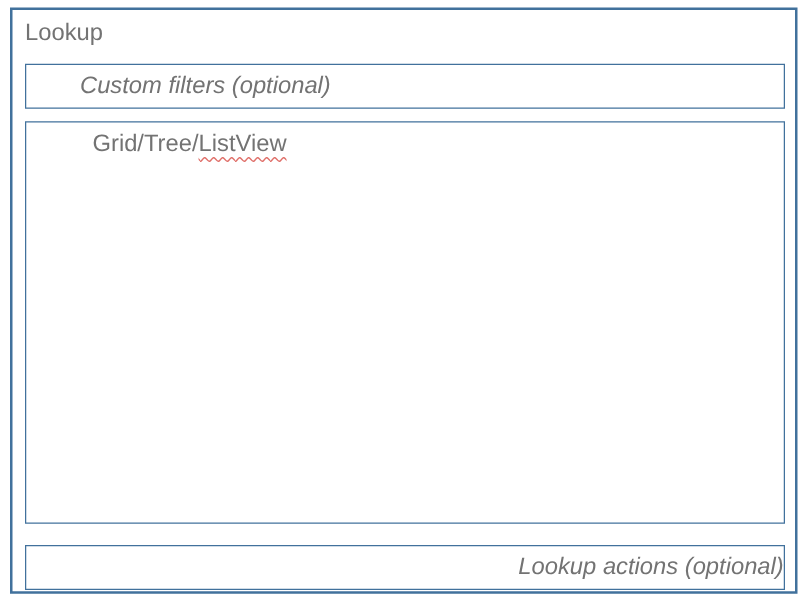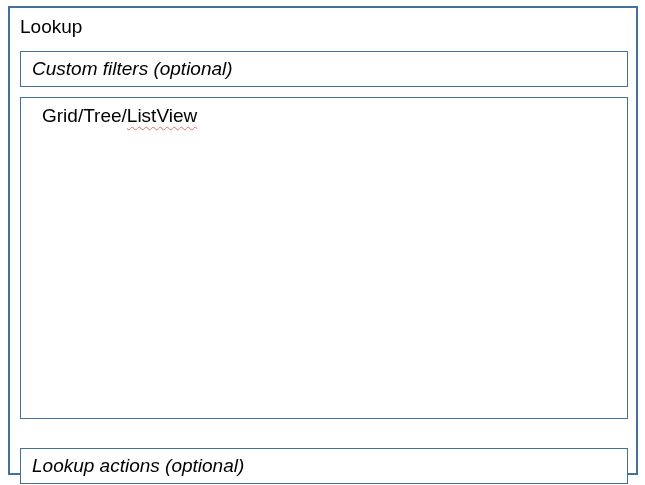--- a/index.html
+++ b/index.html
@@ -6,21 +6,21 @@
     margin: 0;
     padding: 0;
     background: #ffffff;
   }
   .canvas {
     position: relative;
     width: 645px;
     height: 485px;
     background: #ffffff;
     font-family: "Liberation Sans", sans-serif;
-    color: #000000;
+    color: #737373;
     overflow: hidden;
   }
   .outer-box {
     position: absolute;
     left: 8px;
     top: 6px;
     width: 630px;
     height: 469px;
     border: 2px solid #41719C;
     box-sizing: border-box;
@@ -48,23 +48,23 @@
     display: flex;
     align-items: center;
     padding-left: 11px;
   }
   .top-bar { top: 43px; }
   .content-box {
     top: 89px;
     height: 322px;
     padding: 7px 21px;
   }
-  .bottom-bar { top: 440px; }
+  .bottom-bar { top: 428px; justify-content: flex-end; }
   .italic { font-style: italic; }
-  .label { white-space: nowrap; }
+  .label { white-space: nowrap; margin-left: 32px; }
   .flagged {
     text-decoration-line: underline;
     text-decoration-style: wavy;
     text-decoration-color: #E0706A;
     text-decoration-thickness: 1px;
     text-underline-offset: 4px;
     text-decoration-skip-ink: none;
   }
 </style>
 </head>

